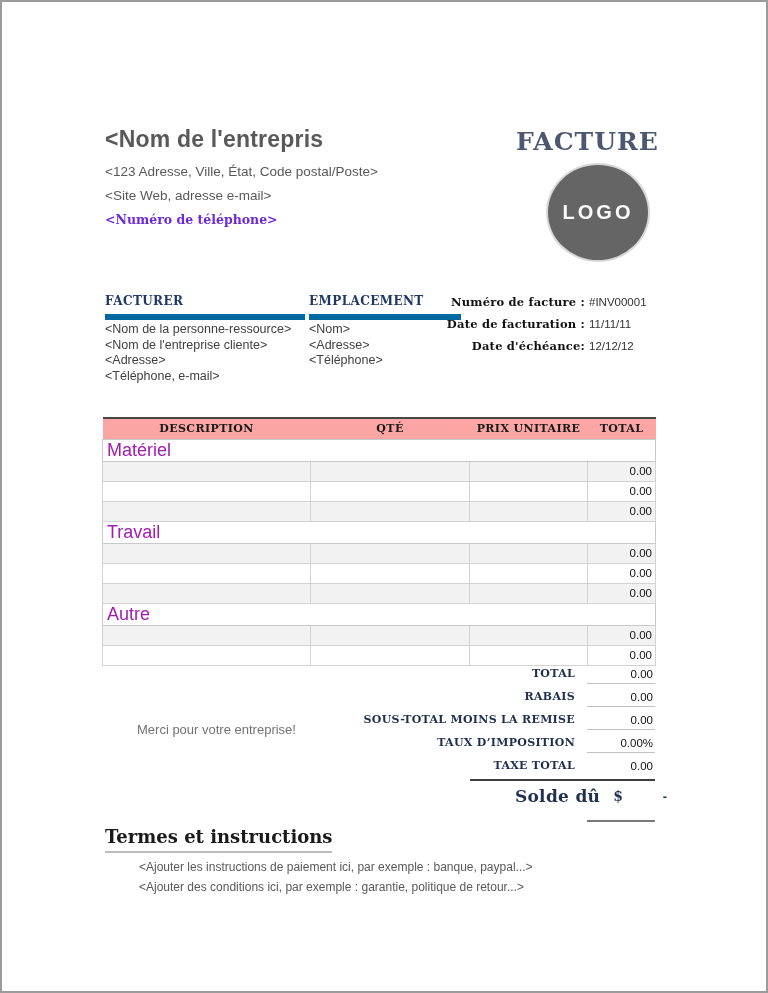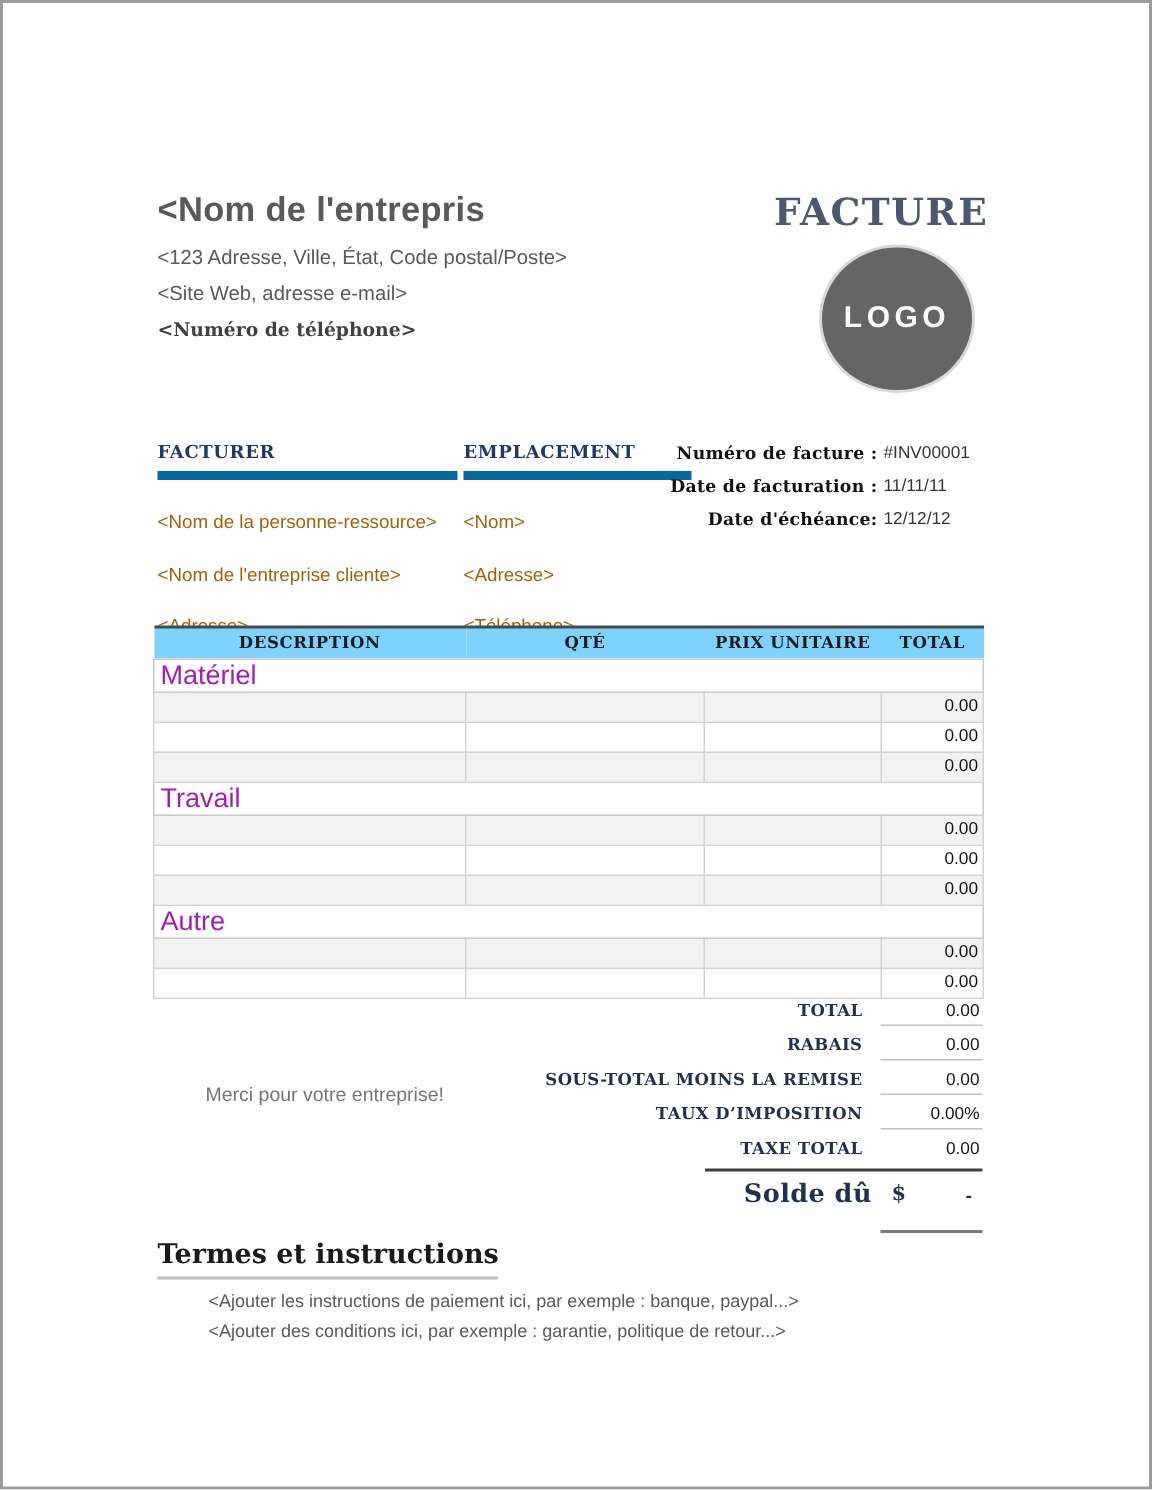--- a/index.html
+++ b/index.html
@@ -6,21 +6,21 @@
   html,body { background:#fff; }
   .page {
     position:relative; width:768px; height:993px; background:#ffffff;
     border:2px solid #9b9b9b; overflow:hidden;
     font-family:"Liberation Sans", sans-serif;
   }
   
   .company { position:absolute; left:103px; top:124px; width:400px; }
   .company-name { font-size:23px; font-weight:700; color:#595959; letter-spacing:0.2px; margin-bottom:11px; }
   .company-line { font-size:13.5px; color:#595959; margin-bottom:9px; }
-  .company-phone { font-family:"DejaVu Serif", serif; font-weight:700; font-size:12.5px; color:#404040; margin-top:1px; }
+  .company-phone { font-family:"DejaVu Serif", serif; font-weight:700; font-size:12.5px; color:#6d28d9; margin-top:1px; }
   .invoice-title {
     position:absolute; left:514px; top:125px; width:140px; text-align:center;
     font-family:"DejaVu Serif", serif; font-weight:700; font-size:25px;
     color:#4c5770; letter-spacing:1px;
   }
   .logo {
     position:absolute; left:544px; top:161px; width:104px; height:99px;
     background:#666565; border:2px solid #d8d8d8; border-radius:50%;
     display:flex; align-items:center; justify-content:center;
   }
@@ -29,35 +29,35 @@
   .party { position:absolute; top:292px; }
   .party-facturer { left:103px; width:205px; }
   .party-emplacement { left:307px; width:155px; }
   .party-title {
     font-family:"DejaVu Serif", serif; font-weight:700; font-size:12px;
     color:#1f3864; letter-spacing:0.4px; padding-bottom:6px;
     border-bottom:6px solid #0369a1;
   }
   .party-facturer .party-title { width:200px; }
   .party-emplacement .party-title { width:152px; }
-  .party-line { font-size:12.5px; color:#a16207; margin-top:22px; line-height:12.5px; }
+  .party-line { font-size:12.5px; color:#404040; margin-top:3px; line-height:12.5px; }
   .details { position:absolute; left:430px; top:292px; width:223px; }
   .detail-row { display:flex; align-items:center; height:15px; margin-bottom:7px; }
   .detail-label {
     flex:1; text-align:right; font-family:"DejaVu Serif", serif; font-weight:700;
     font-size:11.5px; color:#111111; letter-spacing:0.2px;
   }
   .detail-value { width:70px; padding-left:4px; text-align:left; font-size:11.5px; color:#333333; }
   
   .items { position:absolute; left:100px; top:415px; }
   table { border-collapse:collapse; width:553px; table-layout:fixed; }
   thead th {
     height:21px; border-top:2px solid #474747; border-bottom:1px solid #c9c9c9;
     font-family:"DejaVu Serif", serif; font-weight:700; font-size:11px;
-    color:#1a1a1a; letter-spacing:0.4px; background:#7dd3fc;
+    color:#1a1a1a; letter-spacing:0.4px; background:#fca5a5;
   }
   td.section-cell {
     height:21px; border:1px solid #c9c9c9; color:#a21caf;
     font-size:18px; padding-left:4px; background:#ffffff;
   }
   td.item-cell { height:20px; border:1px solid #d2d2d2; background:#ffffff; }
   tr.shaded td.item-cell { background:#f2f2f2; }
   td.total-cell { text-align:right; padding-right:3px; font-size:11.5px; color:#111111; }
   
   .totals { position:absolute; left:353px; top:660px; width:300px; }
@@ -66,21 +66,21 @@
     flex:1; text-align:right; font-family:"DejaVu Serif", serif; font-weight:700;
     font-size:11px; color:#1f2f4d; letter-spacing:0.3px; padding-right:12px;
   }
   .t-value {
     width:68px; text-align:right; font-size:11.5px; color:#111111;
     padding:4px 2px 3px 0; border-bottom:1px solid #c2c2c2;
   }
   .t-row.last .t-value { border-bottom:none; }
   .thanks { position:absolute; left:135px; top:720px; font-size:13px; color:#737373; }
   .balance-rule { position:absolute; left:468px; top:777px; width:185px; height:2px; background:#3f3f3f; }
-  .balance { position:absolute; left:446px; top:784px; width:200px; display:flex; align-items:center; }
+  .balance { position:absolute; left:465px; top:784px; width:200px; display:flex; align-items:center; }
   .balance-label {
     flex:1; text-align:right; font-family:"DejaVu Serif", serif; font-weight:700;
     font-size:17px; color:#1f3050; letter-spacing:0.3px;
   }
   .balance-currency { font-family:"DejaVu Serif", serif; font-weight:700; font-size:14px; color:#1f3050; margin-left:13px; }
   .balance-value { width:44px; text-align:right; font-weight:700; font-size:13px; color:#1f3050; }
   .balance-underline { position:absolute; left:585px; top:818px; width:68px; height:2px; background:#7a7a7a; }
   
   .terms { position:absolute; left:103px; top:824px; width:480px; }
   .terms-title {

